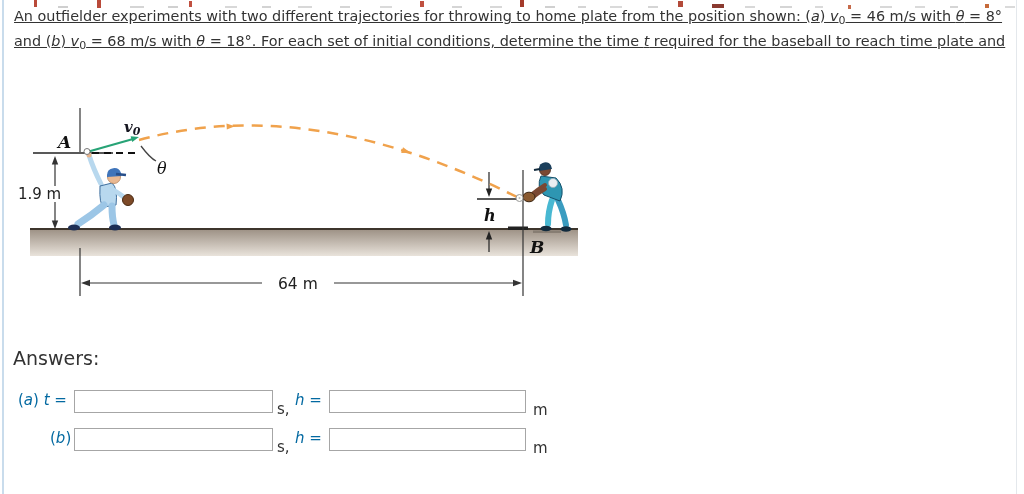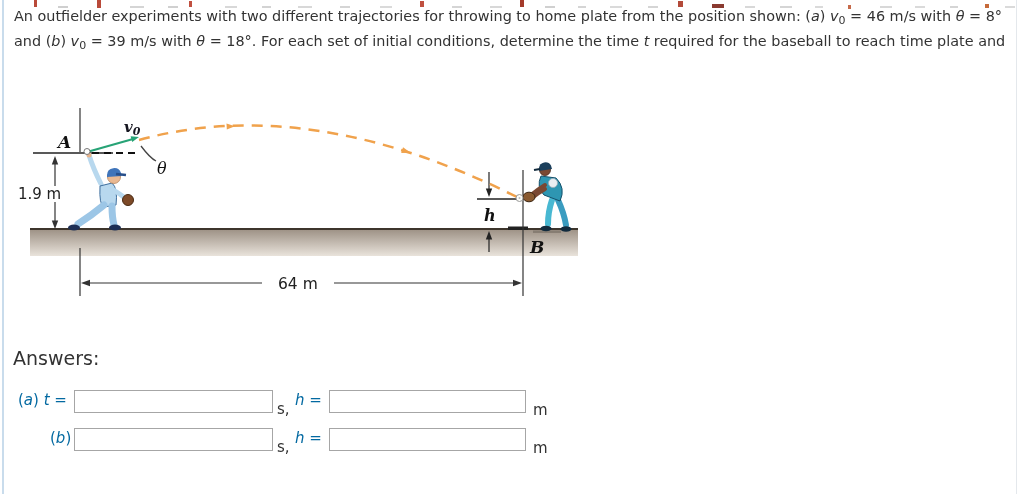--- a/index.html
+++ b/index.html
@@ -7,21 +7,21 @@
     width:1024px;height:494px;position:relative;overflow:hidden;
     background:#ffffff;
     font-family:"DejaVu Sans","Liberation Sans",sans-serif;
     color:#333333;
   }
   .page-border-left{position:absolute;left:2px;top:0;width:2px;height:494px;background:#c9dcec;}
   .page-border-right{position:absolute;left:1016px;top:0;width:1px;height:494px;background:#e4e8ec;}
   .clip-strip{position:absolute;left:0;top:0;width:1024px;height:10px;overflow:hidden;}
   .clip-strip span{position:absolute;display:block;}
   .problem{position:absolute;left:14px;top:6px;width:1004px;font-size:14.4px;line-height:21px;color:#333;}
-  .problem .pline{white-space:nowrap;}
+  .problem .pline{white-space:nowrap;text-decoration:underline;}
   .it{font-style:italic;}
   .sb{font-size:11px;vertical-align:-3px;}
   .diagram{position:absolute;left:0;top:95px;width:600px;height:215px;}
   .answers-heading{position:absolute;left:13px;top:347px;font-size:19px;color:#333;}
   .ans-label{position:absolute;font-size:15px;color:#0369a1;white-space:nowrap;}
   .ans-unit{position:absolute;font-size:15px;color:#333;}
   .ans-input{
     position:absolute;height:23px;box-sizing:border-box;
     border:1px solid #a6a6a6;background:#ffffff;border-radius:0;
     font-size:14px;padding:0 4px;color:#333;outline:none;
@@ -62,21 +62,21 @@
     <span style="left: 848px; top: 5px; width: 3px; height: 4px; background: rgb(198, 106, 74);"></span>
     <span style="left: 880px; top: 6px; width: 12px; height: 2px; background: rgb(216, 216, 216);"></span>
     <span style="left: 915px; top: 6px; width: 10px; height: 2px; background: rgb(218, 218, 218);"></span>
     <span style="left: 950px; top: 6px; width: 8px; height: 2px; background: rgb(213, 213, 213);"></span>
     <span style="left: 985px; top: 4px; width: 4px; height: 4px; background: rgb(198, 106, 58);"></span>
     <span style="left: 1005px; top: 6px; width: 10px; height: 2px; background: rgb(218, 218, 218);"></span>
   </div>
 
 <div class="problem">
   <div class="pline"><span>An outfielder experiments with two different trajectories for throwing to home plate from the position shown: (</span><span class="it">a</span><span>) </span><span class="it">v</span><span class="sb">0</span><span> = 46 m/s with </span><span class="it">θ</span><span> = 8°</span></div>
-  <div class="pline"><span>and (</span><span class="it">b</span><span>) </span><span class="it">v</span><span class="sb">0</span><span> = 39 m/s with </span><span class="it">θ</span><span> = 18°. For each set of initial conditions, determine the time </span><span class="it">t</span><span> required for the baseball to reach time plate and</span></div>
+  <div class="pline"><span>and (</span><span class="it">b</span><span>) </span><span class="it">v</span><span class="sb">0</span><span> = 68 m/s with </span><span class="it">θ</span><span> = 18°. For each set of initial conditions, determine the time </span><span class="it">t</span><span> required for the baseball to reach time plate and</span></div>
 </div>
 
 <svg class="diagram" viewBox="0 95 600 215" xmlns="http://www.w3.org/2000/svg">
   <defs>
     <linearGradient id="groundGrad" x1="0" y1="0" x2="0" y2="1">
       <stop offset="0" stop-color="#9c9084"></stop>
       <stop offset="1" stop-color="#e9e3db"></stop>
     </linearGradient>
   </defs>
 

